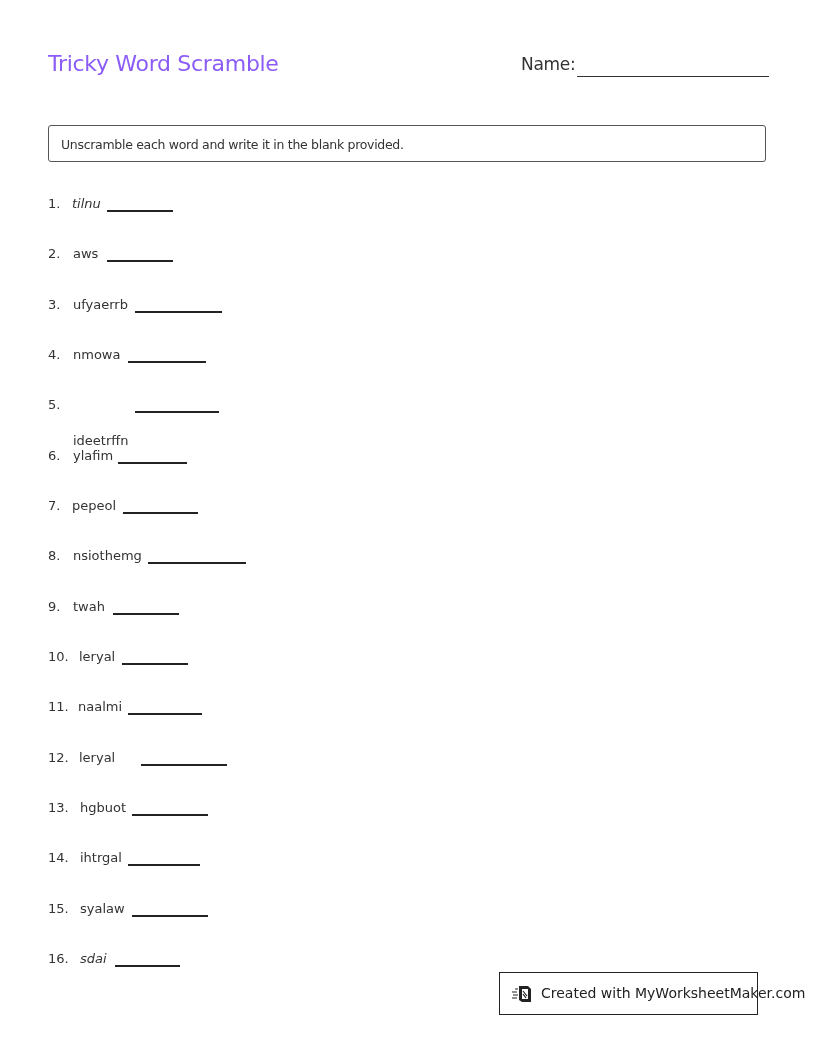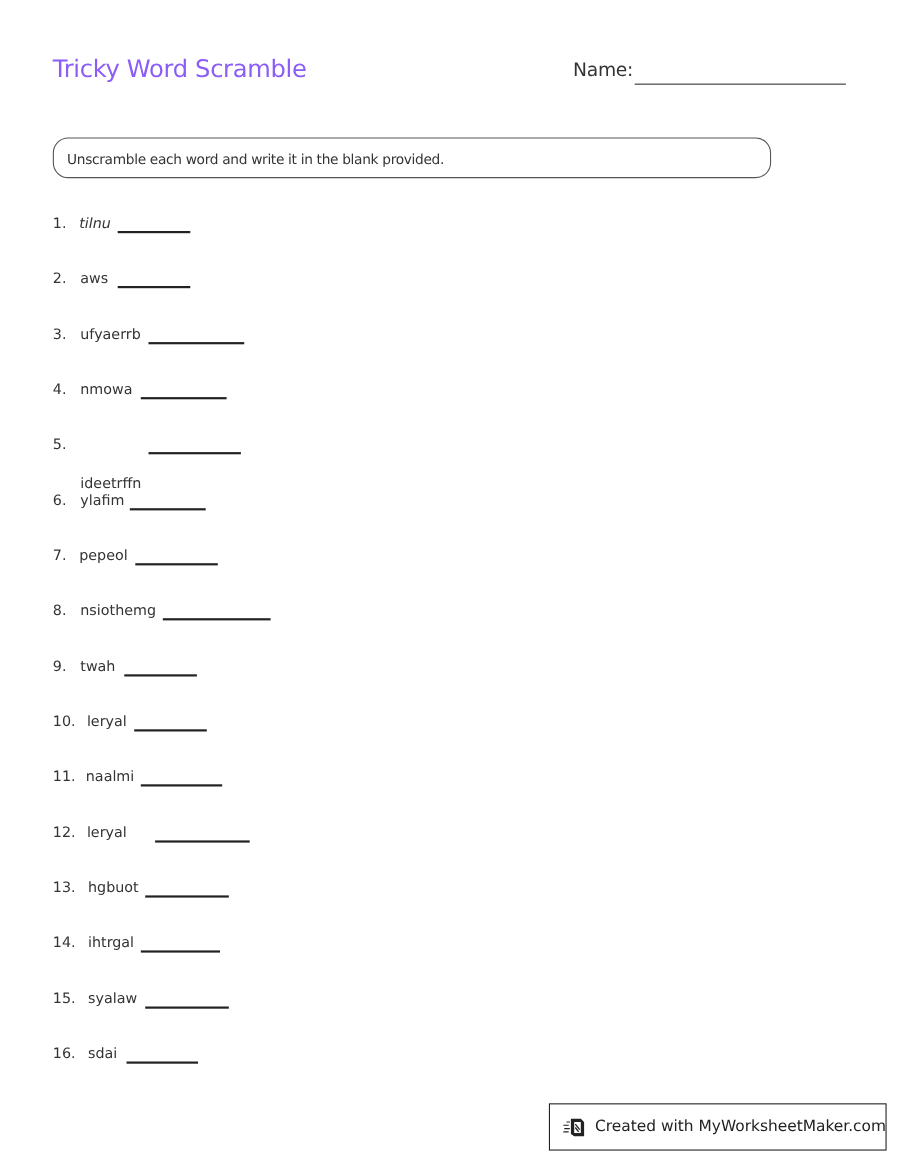--- a/index.html
+++ b/index.html
@@ -2,28 +2,28 @@
 <html><head>
 <meta charset="utf-8">
 <style>
   html, body { margin: 0; padding: 0; background: #ffffff; }
   body { width: 816px; height: 1056px; position: relative; overflow: hidden;
          font-family: "DejaVu Sans", sans-serif; color: #333; }
   .title { position: absolute; left: 48px; top: 51px; font-size: 22px; color: #8b5cf6; letter-spacing: -0.3px; }
   .name-wrap { position: absolute; left: 521px; top: 54px; width: 248px; height: 24px; }
   .name-label { position: absolute; left: 0; top: 0; font-size: 17px; color: #333; letter-spacing: -0.3px; }
   .name-line { position: absolute; left: 56px; top: 22px; width: 192px; height: 0; border-bottom: 1.5px solid #333; }
-  .instructions { position: absolute; left: 48px; top: 125px; width: 653px; height: 37px;
-                  border: 1.5px solid #555; border-radius: 14px; box-sizing: border-box; }
+  .instructions { position: absolute; left: 48px; top: 125px; width: 718px; height: 37px;
+                  border: 1.5px solid #555; border-radius: 3px; box-sizing: border-box; }
   .instructions span { position: absolute; left: 12px; top: 11px; font-size: 12.5px; color: #333; letter-spacing: -0.3px; }
   .item { position: absolute; left: 48px; height: 22px; }
   .item .num { position: absolute; left: 0; top: 0; font-size: 13px; color: #333; }
   .item .word { position: absolute; top: 0; font-size: 13px; color: #333; white-space: nowrap; }
   .item .blank { position: absolute; top: 14px; height: 0; border-bottom: 2px solid #222; }
-  .footer { position: absolute; left: 499px; top: 1003px; width: 307px; height: 43px;
+  .footer { position: absolute; left: 499px; top: 972px; width: 259px; height: 43px;
             border: 1.5px solid #222; box-sizing: border-box; }
   .footer .logo { position: absolute; left: 12px; top: 11px; width: 20px; height: 20px; }
   .footer .text { position: absolute; left: 41px; top: 12px; font-size: 14px; color: #222; white-space: nowrap; }
 </style>
 </head>
 <body>
 
 <div>
   <div class="title">Tricky Word Scramble</div>
 
@@ -106,21 +106,21 @@
     <span class="word" style="left:32px;">ihtrgal</span>
     <div class="blank" style="left:80px;width:72px;"></div>
   </div>
   <div class="item" style="top:901px;">
     <span class="num">15.</span>
     <span class="word" style="left:32px;">syalaw</span>
     <div class="blank" style="left:84px;width:76px;"></div>
   </div>
   <div class="item" style="top:951px;">
     <span class="num">16.</span>
-    <span class="word" style="left:32px;">sdai</span>
+    <span class="word" style="left:32px;font-style:italic;">sdai</span>
     <div class="blank" style="left:67px;width:65px;"></div>
   </div>
 
   <div class="footer">
     <svg class="logo" viewBox="0 0 20 20">
       <line x1="0" y1="8" x2="5" y2="8" stroke="#222" stroke-width="1"></line>
       <line x1="1" y1="11" x2="6" y2="11" stroke="#222" stroke-width="1"></line>
       <line x1="0" y1="14" x2="5" y2="14" stroke="#222" stroke-width="1"></line>
       <line x1="3" y1="5" x2="6" y2="5" stroke="#222" stroke-width="1"></line>
       <path d="M7 2 L16 2 L19 5 L19 18 L10 18 L7 16 Z" fill="#222"></path>

